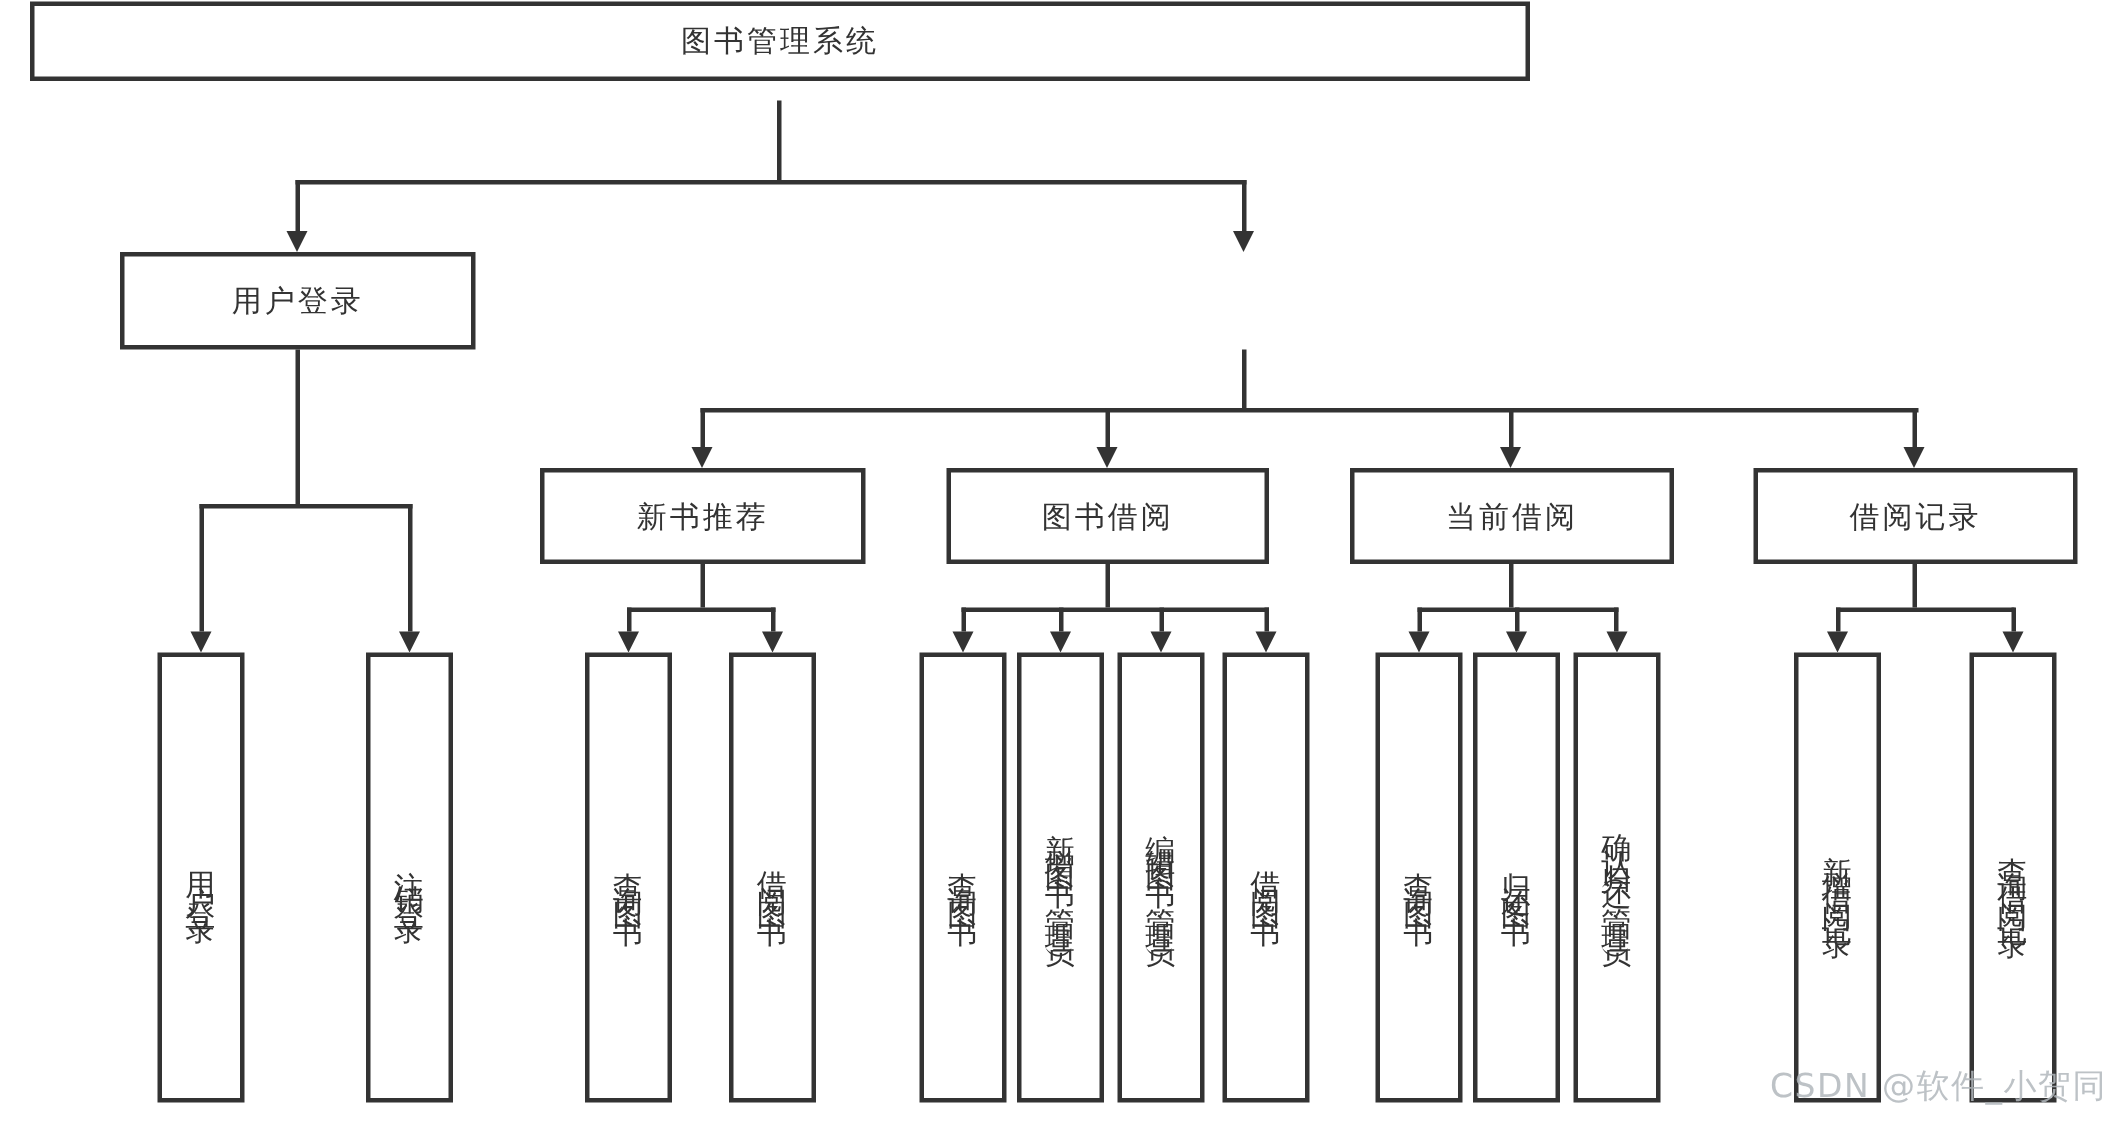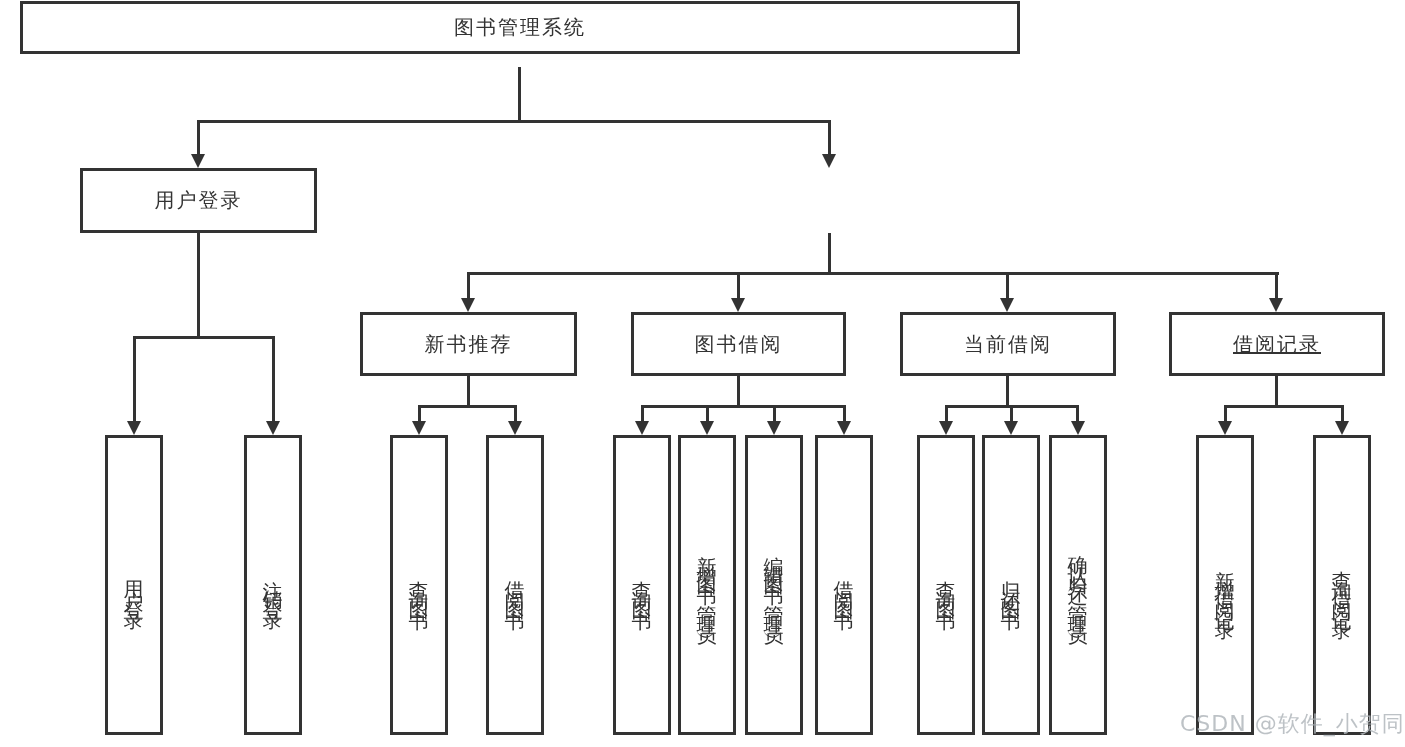--- a/index.html
+++ b/index.html
@@ -71,21 +71,21 @@
 
   <div class="box hbox" style="left:360px; top:312px; width:217px; height:64px;">
     <span>新书推荐</span>
   </div>
   <div class="box hbox" style="left:900px; top:312px; width:216px; height:64px;">
     <span>当前借阅</span>
   </div>
   <div class="box hbox" style="left:631px; top:312px; width:215px; height:64px;">
     <span>图书借阅</span>
   </div>
-  <div class="box hbox" style="left:1169px; top:312px; width:216px; height:64px;text-decoration:underline;">
+  <div class="box hbox" style="left:1169px; top:312px; width:216px; height:64px;">
     <span>借阅记录</span>
   </div>
 
   <div class="line vl" style="left:467px; top:376px; height:29px;"></div>
   <div class="line hl" style="left:418px; top:405px; width:99px;"></div>
   <div class="line vl" style="left:418px; top:405px; height:16px;"></div>
   <div class="arr" style="left:412px; top:421px;"></div>
   <div class="line vl" style="left:514px; top:405px; height:16px;"></div>
   <div class="arr" style="left:508px; top:421px;"></div>
 

